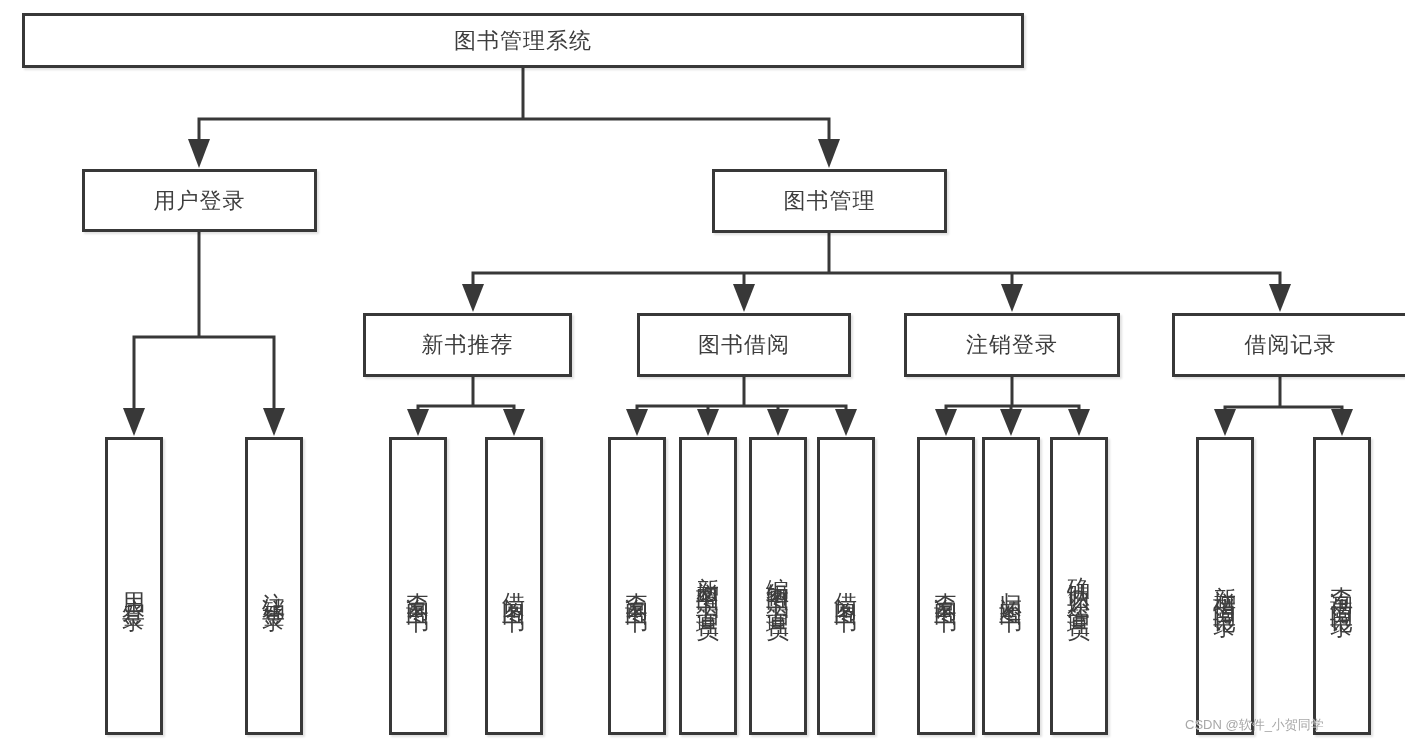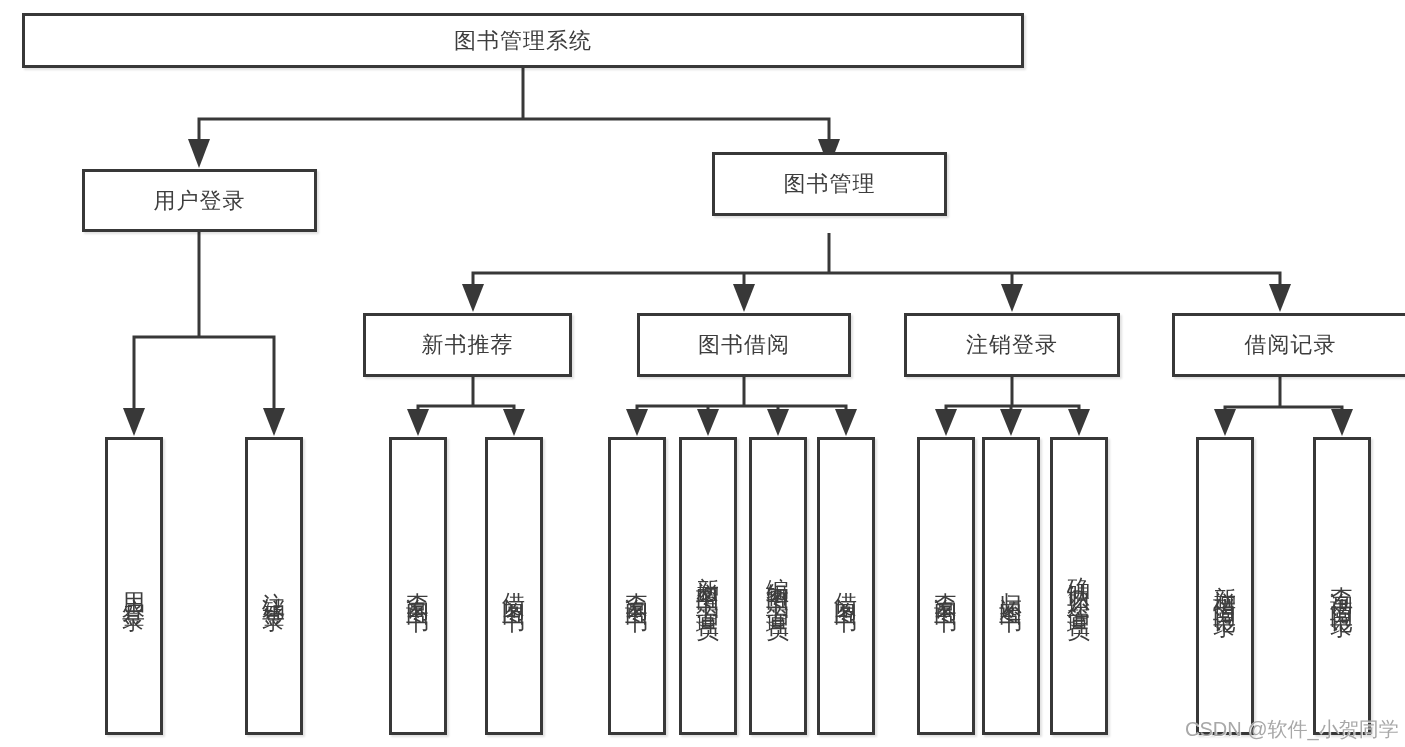--- a/index.html
+++ b/index.html
@@ -38,21 +38,21 @@
     writing-mode: vertical-rl;
     font-size: 23px;
     letter-spacing: 6px;
     line-height: 52px;
     text-align: center;
   }
   .watermark {
     position: absolute;
     left: 1185px;
     top: 716px;
-    font-size: 20px;
+    font-size: 13px;
     color: #a8a8a8;
     z-index: 10;
     white-space: nowrap;
     text-shadow: 1px 1px 0 rgba(255,255,255,0.8);
   }
 </style>
 </head>
 <body>
 
 <div class="canvas">
@@ -108,21 +108,21 @@
       <path d="M1000 409 H1022 L1011 436 Z"></path>
       <path d="M1068 409 H1090 L1079 436 Z"></path>
       <path d="M1214 409 H1236 L1225 436 Z"></path>
       <path d="M1331 409 H1353 L1342 436 Z"></path>
     </g>
   </svg>
 
   <div class="node hnode" style="left:22px; top:13px; width:1002px; height:55px;">图书管理系统</div>
 
   <div class="node hnode" style="left:82px; top:169px; width:235px; height:63px;">用户登录</div>
-  <div class="node hnode" style="left:712px; top:152px; width:235px; height:64px;text-align:right;">图书管理</div>
+  <div class="node hnode" style="left:712px; top:169px; width:235px; height:64px;text-align:right;">图书管理</div>
 
   <div class="node hnode" style="left:363px; top:313px; width:209px; height:64px;">新书推荐</div>
   <div class="node hnode" style="left:637px; top:313px; width:214px; height:64px;">图书借阅</div>
   <div class="node hnode" style="left:904px; top:313px; width:216px; height:64px;">注销登录</div>
   <div class="node hnode" style="left:1172px; top:313px; width:237px; height:64px;">借阅记录</div>
 
   <div class="node leaf" style="left:105px; top:437px; width:58px; height:298px;">用户登录</div>
   <div class="node leaf" style="left:245px; top:437px; width:58px; height:298px;">注销登录</div>
 
   <div class="node leaf" style="left:389px; top:437px; width:58px; height:298px;">查询图书</div>

